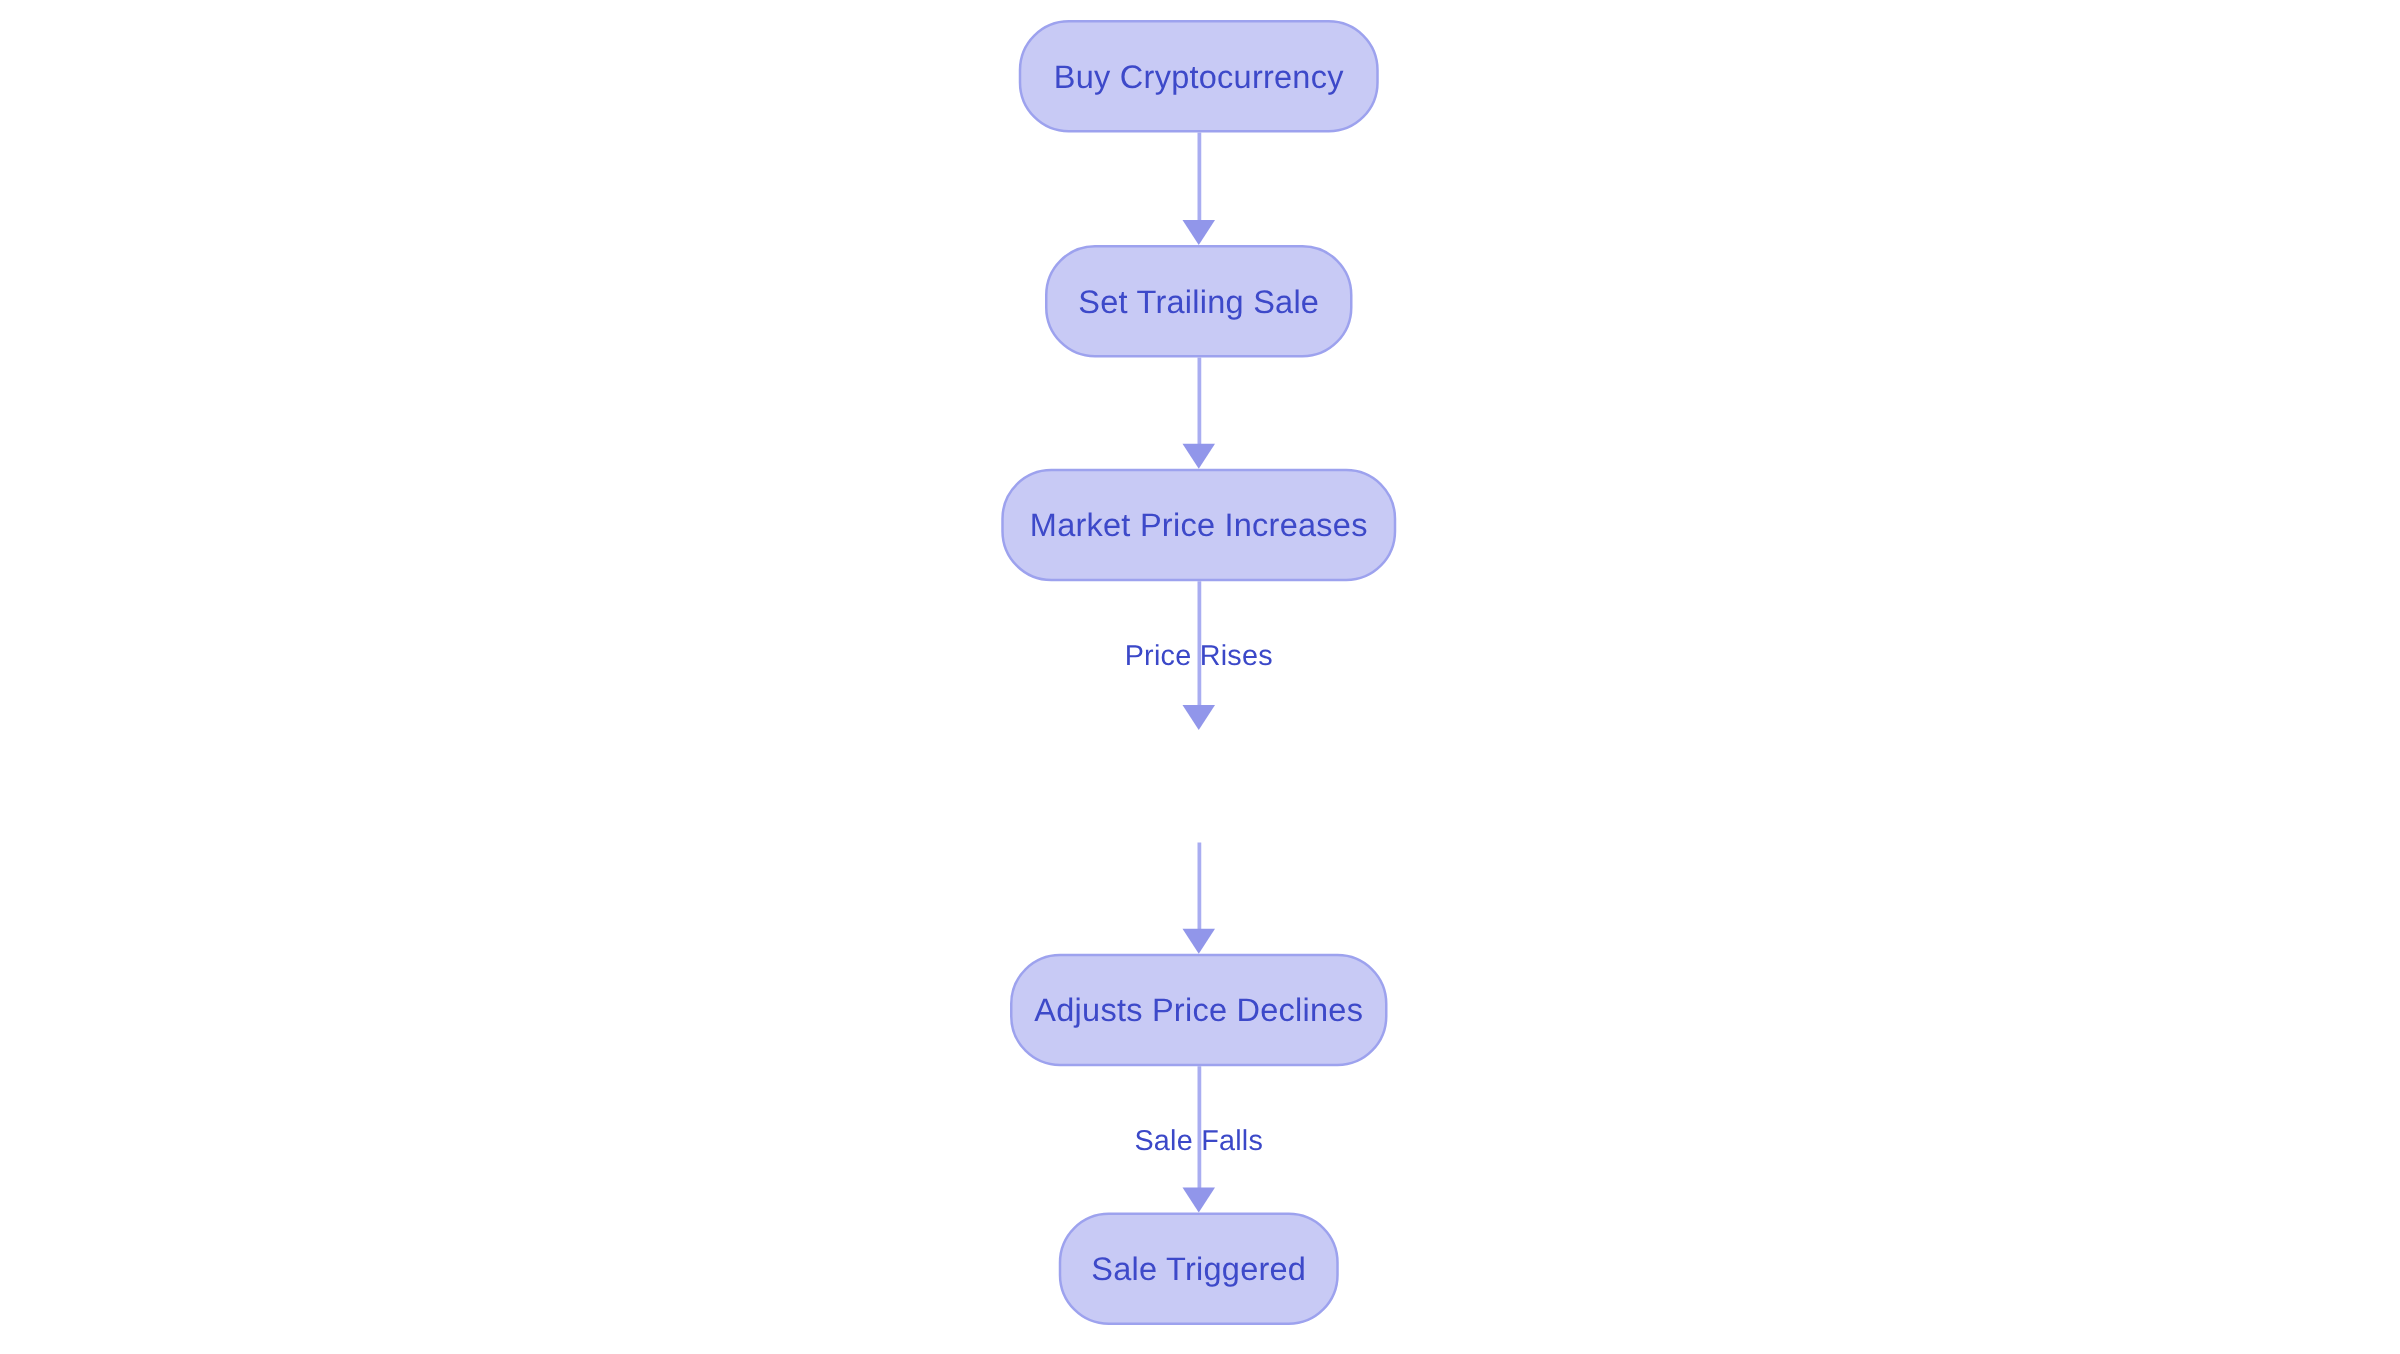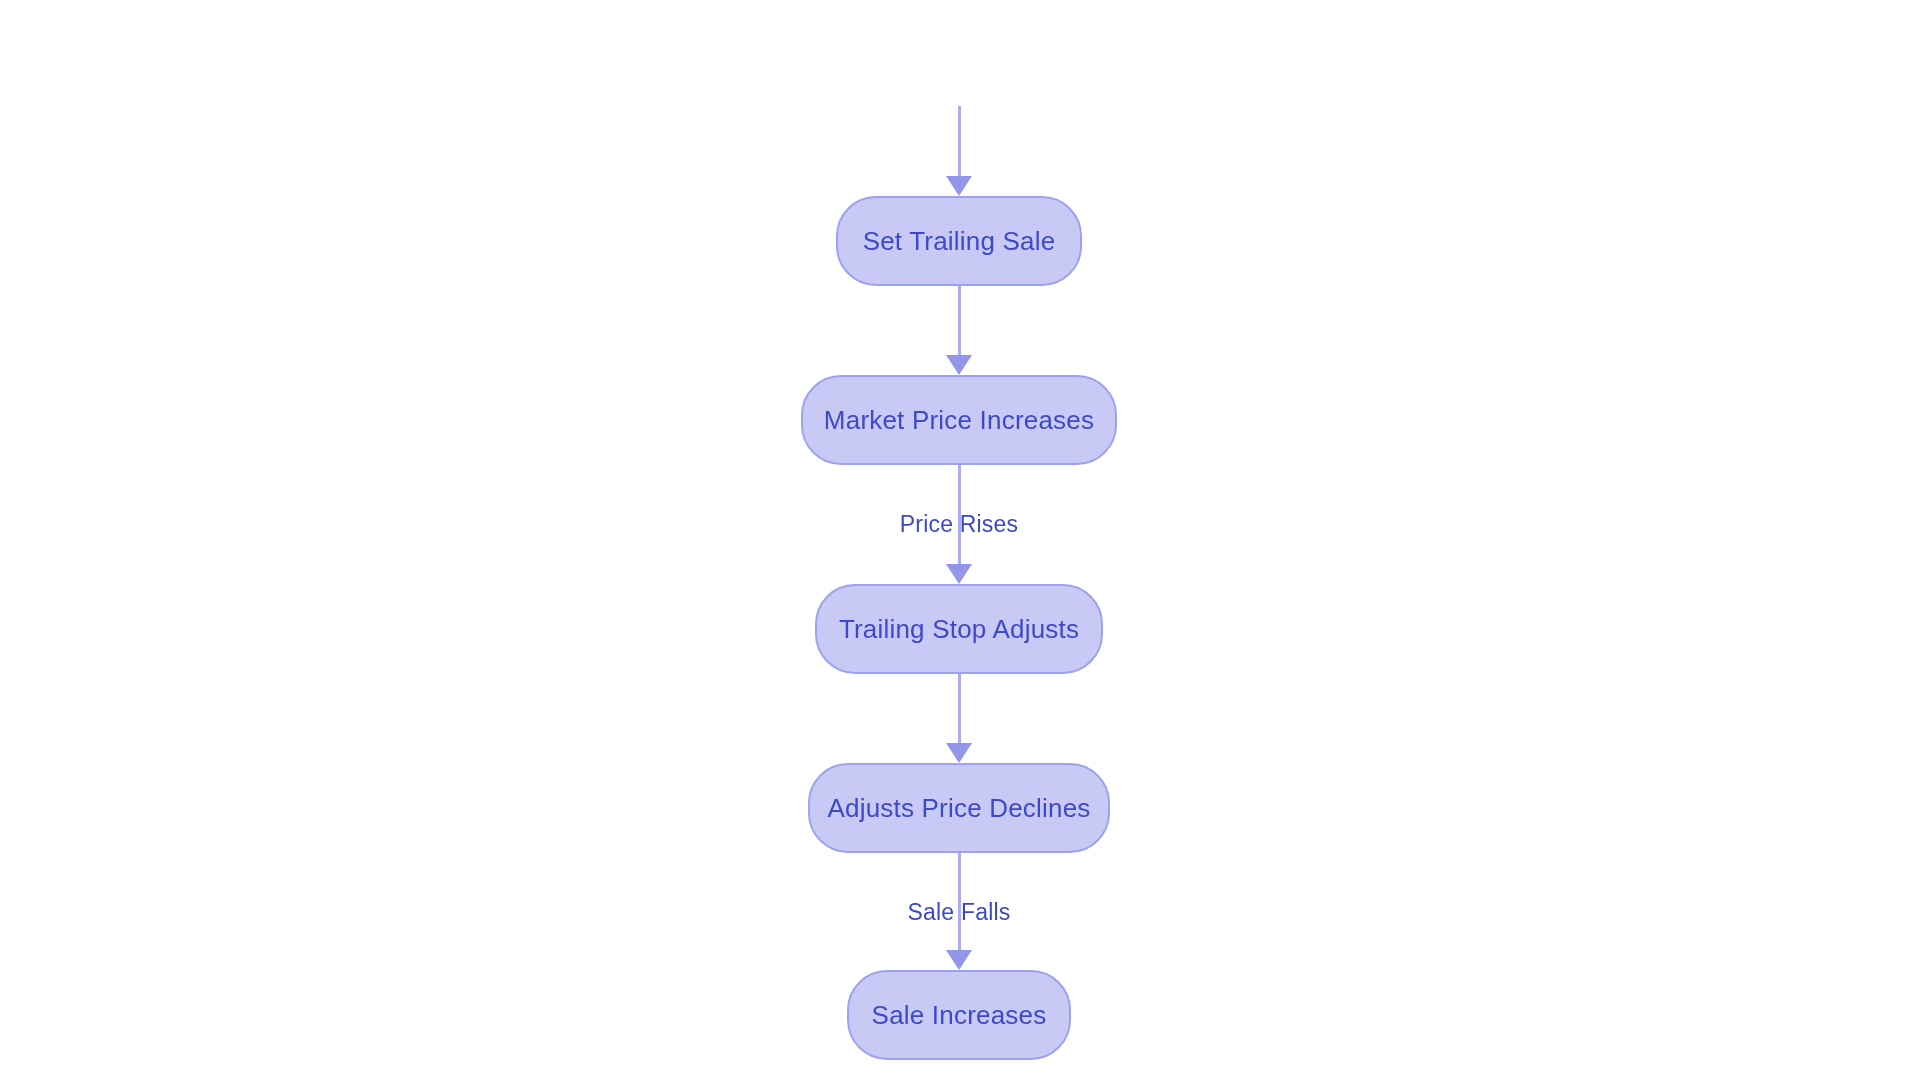--- a/index.html
+++ b/index.html
@@ -79,34 +79,34 @@
   <div class="arrowhead" style="top:564px;"></div>
   <div class="edge-label" style="top:509px;">Price Rises</div>
 
   <div class="edge-line" style="top:674px; height:71px;"></div>
   <div class="arrowhead" style="top:743px;"></div>
 
   <div class="edge-line" style="top:853px; height:99px;"></div>
   <div class="arrowhead" style="top:950px;"></div>
   <div class="edge-label" style="top:897px;">Sale Falls</div>
 
+  <div class="node" style="left:815px; top:16px; width:288px;">
+    <span class="node-label">Buy Cryptocurrency</span>
+  </div>
 
   <div class="node" style="left:836px; top:196px; width:246px;">
     <span class="node-label">Set Trailing Sale</span>
   </div>
 
   <div class="node" style="left:801px; top:375px; width:316px;">
     <span class="node-label">Market Price Increases</span>
   </div>
 
-  <div class="node" style="left:815px; top:584px; width:288px;">
-    <span class="node-label">Trailing Stop Adjusts</span>
-  </div>
 
   <div class="node" style="left:808px; top:763px; width:302px;">
     <span class="node-label">Adjusts Price Declines</span>
   </div>
 
   <div class="node" style="left:847px; top:970px; width:224px;">
-    <span class="node-label">Sale Increases</span>
+    <span class="node-label">Sale Triggered</span>
   </div>
 
 </div>
 
 </body></html>

